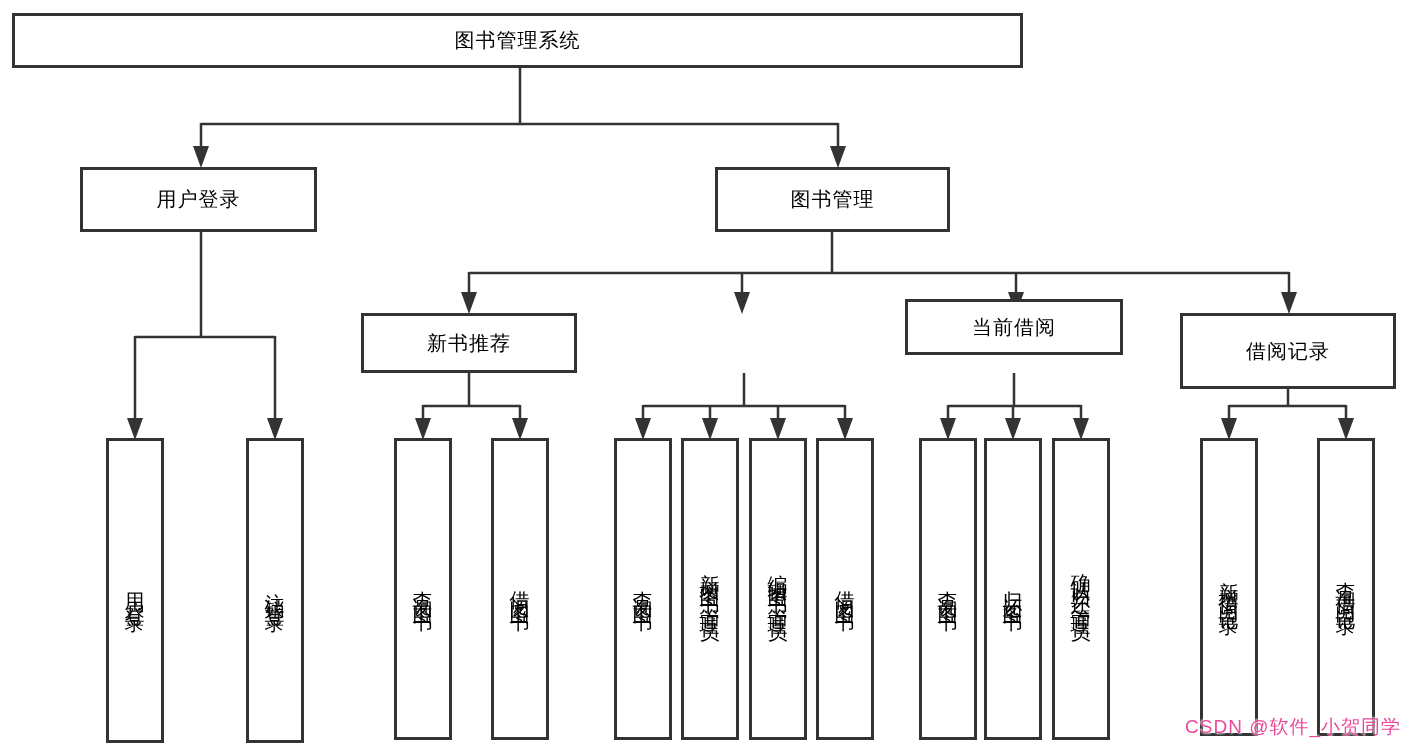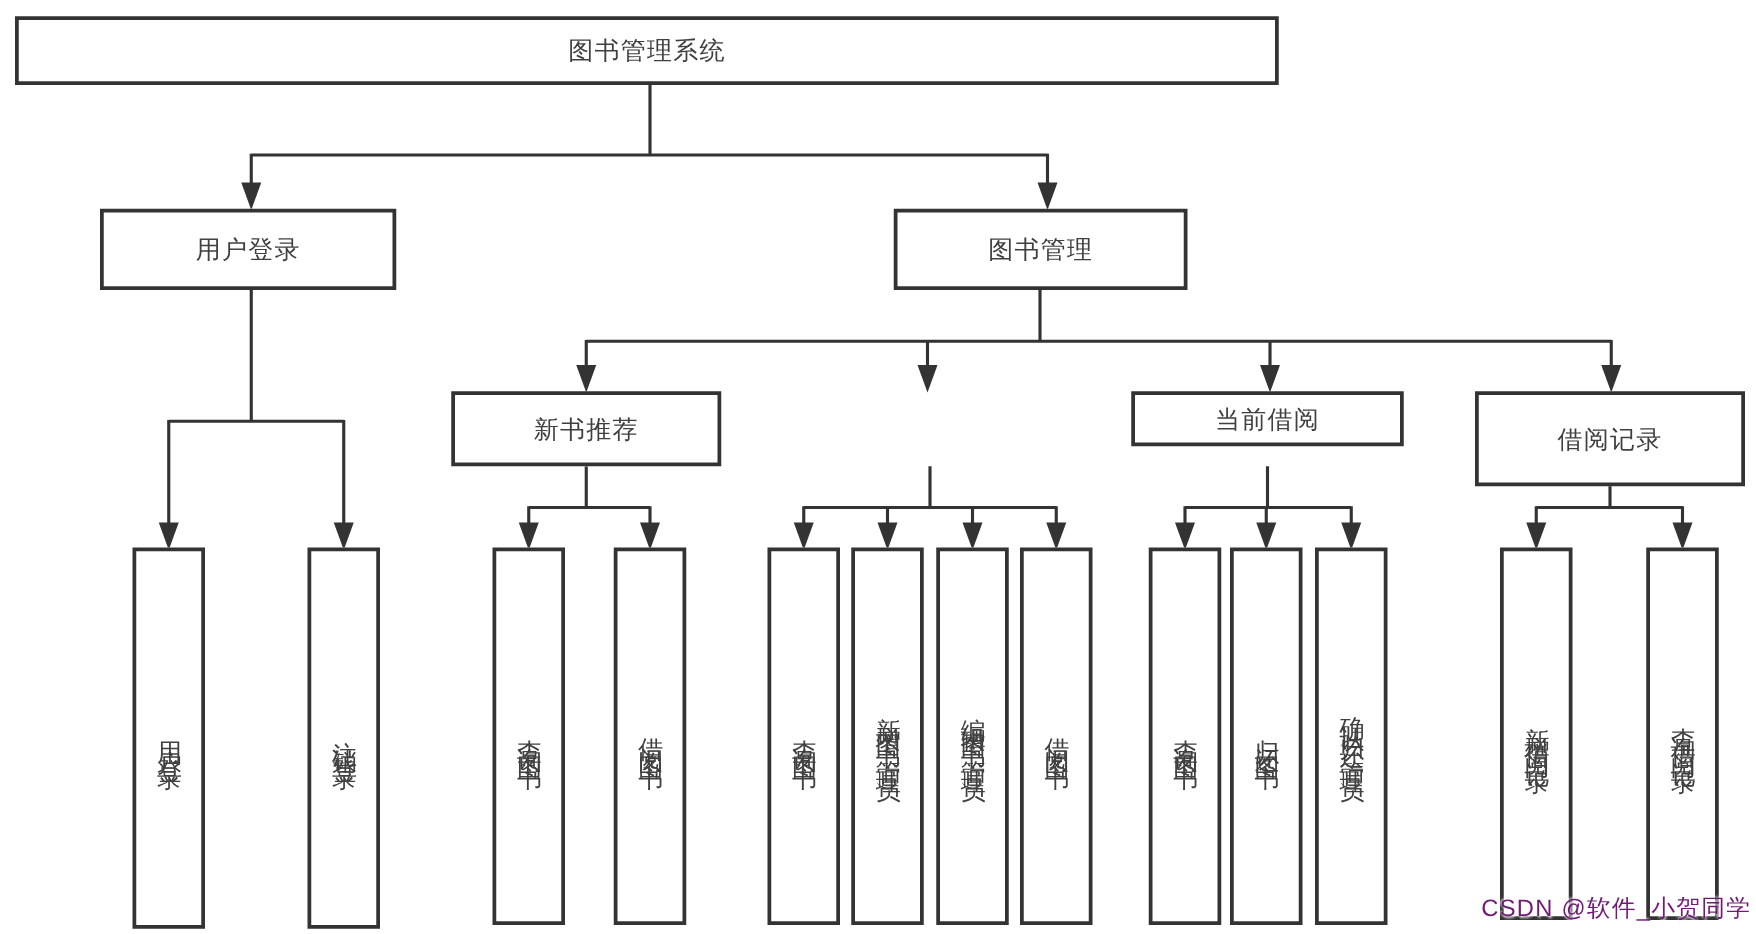--- a/index.html
+++ b/index.html
@@ -2,29 +2,29 @@
 <html><head>
 <meta charset="utf-8">
 <style>
   html,body{margin:0;padding:0;background:#ffffff;}
   body{font-family:"Liberation Sans","DejaVu Sans",sans-serif;}
   .canvas{position:relative;width:1405px;height:747px;background:#ffffff;overflow:hidden;}
   .wires{position:absolute;left:0;top:0;z-index:0;}
   .box{
     position:absolute;box-sizing:border-box;background:#ffffff;
     border:3px solid #333333;display:flex;align-items:center;justify-content:center;
-    font-size:20px;color:#404040;z-index:1;letter-spacing:1px;
+    font-size:20px;color:#000000;z-index:1;letter-spacing:1px;
   }
   .box.v span{
     writing-mode:vertical-rl;text-orientation:mixed;
     letter-spacing:7px;line-height:1.3;white-space:nowrap;
   }
   .watermark{
     position:absolute;right:4px;bottom:7px;z-index:2;
-    font-size:19px;color:#701a75;letter-spacing:1px;
+    font-size:19px;color:#ec4899;letter-spacing:1px;
     text-shadow:1px 1px 2px rgba(255,255,255,.9),-1px -1px 2px rgba(255,255,255,.9);
   }
 </style>
 </head>
 <body>
 
 <div class="canvas">
 
   <svg class="wires" width="1405" height="747" viewBox="0 0 1405 747">
     <g stroke="#333333" stroke-width="2.5" fill="none">
@@ -63,21 +63,21 @@
       <polygon points="1338,418 1354,418 1346,440"></polygon>
     </g>
   </svg>
 
   <div class="box" style="left:12px;top:13px;width:1011px;height:55px">图书管理系统</div>
 
   <div class="box" style="left:80px;top:167px;width:237px;height:65px">用户登录</div>
   <div class="box" style="left:715px;top:167px;width:235px;height:65px">图书管理</div>
 
   <div class="box" style="left:361px;top:313px;width:216px;height:60px">新书推荐</div>
-  <div class="box" style="left:905px;top:313px;width:218px;height:44px">当前借阅</div>
+  <div class="box" style="left:905px;top:299px;width:218px;height:56px">当前借阅</div>
   <div class="box" style="left:1180px;top:313px;width:216px;height:76px">借阅记录</div>
 
   <div class="box v" style="left:106px;top:438px;width:58px;height:305px">
     <span>用户登录</span>
   </div>
   <div class="box v" style="left:246px;top:438px;width:58px;height:305px">
     <span>注销登录</span>
   </div>
 
   <div class="box v" style="left:394px;top:438px;width:58px;height:302px">

